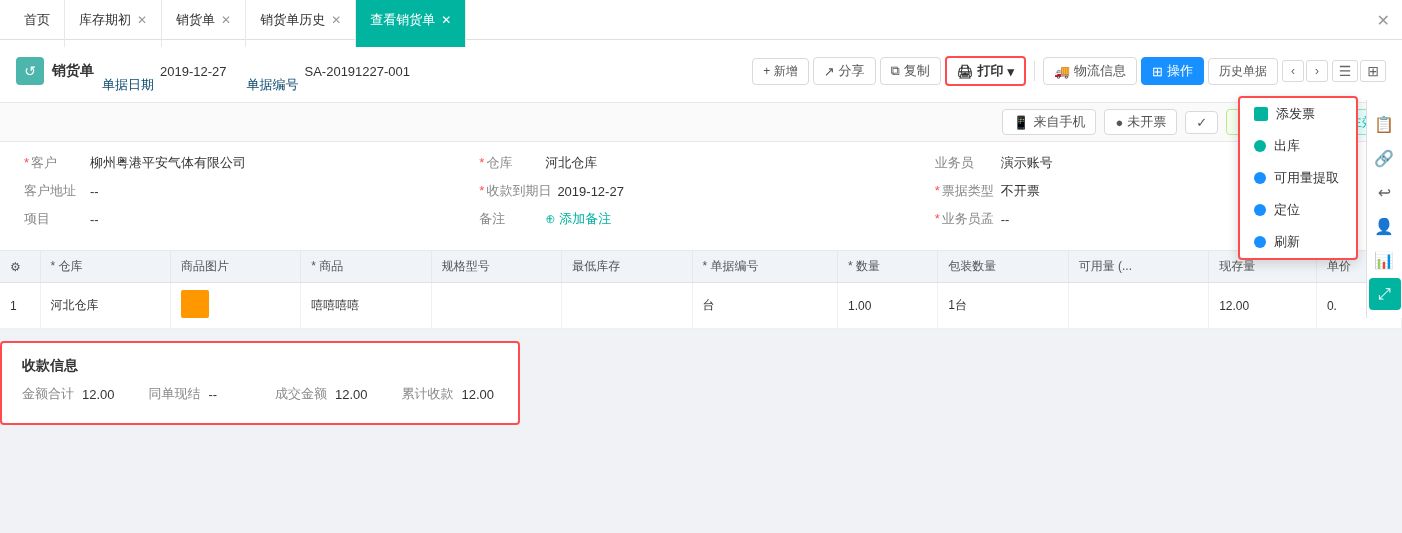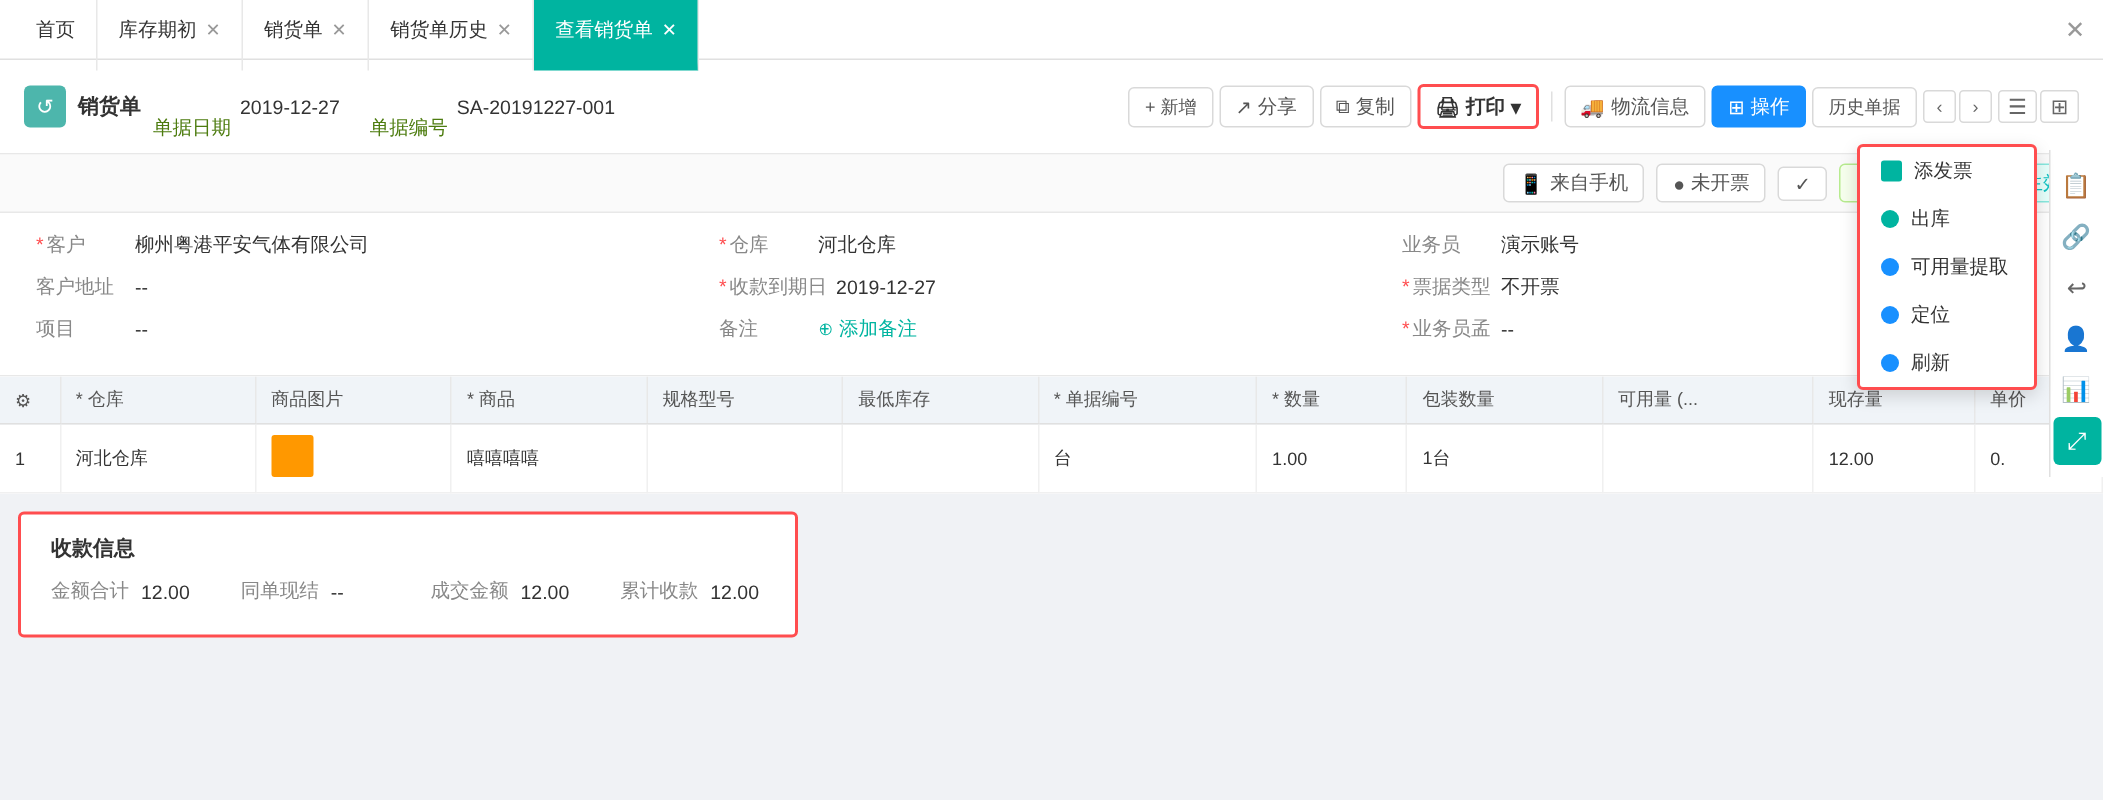--- a/index.html
+++ b/index.html
@@ -84,21 +84,21 @@
       display: flex;
       align-items: center;
       gap: 20px;
       color: #555;
     }
     .doc-meta-item {
       display: flex;
       align-items: center;
       gap: 6px;
     }
-    .doc-meta-label { color: #4d7c0f; margin-top: 28px; }
+    .doc-meta-label { color: #0c4a6e; margin-top: 28px; }
     .doc-meta-value { color: #333; }
 
     
     .toolbar {
       display: flex;
       align-items: center;
       gap: 4px;
       margin-left: auto;
     }
     .toolbar-btn {
@@ -222,21 +222,21 @@
     .subtotal-row td {
       background: #fffbe6;
       color: #999;
       font-size: 12px;
     }
 
     
     .footer-info {
       border: 2px solid #ff4d4f;
       border-radius: 4px;
-      margin: 12px 12px;
+      margin: 12px 0;
       padding: 14px 20px;
       background: #fff;
       max-width: 520px;
     }
     .footer-info-title {
       font-weight: 700;
       font-size: 14px;
       color: #333;
       margin-bottom: 10px;
     }

